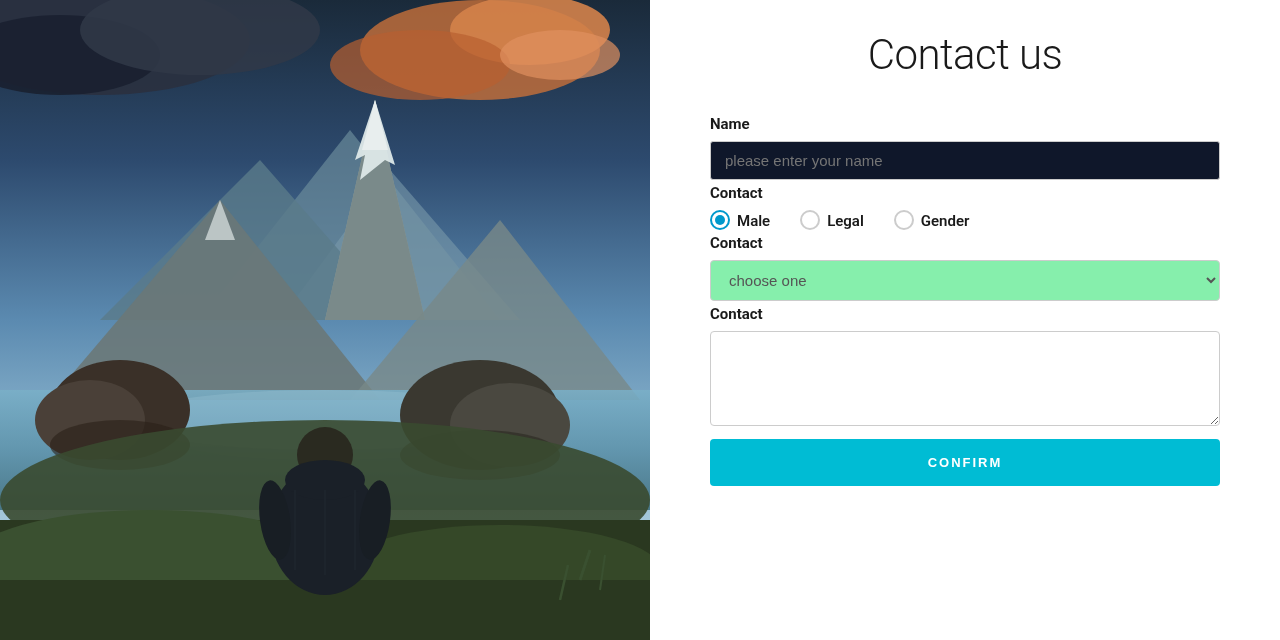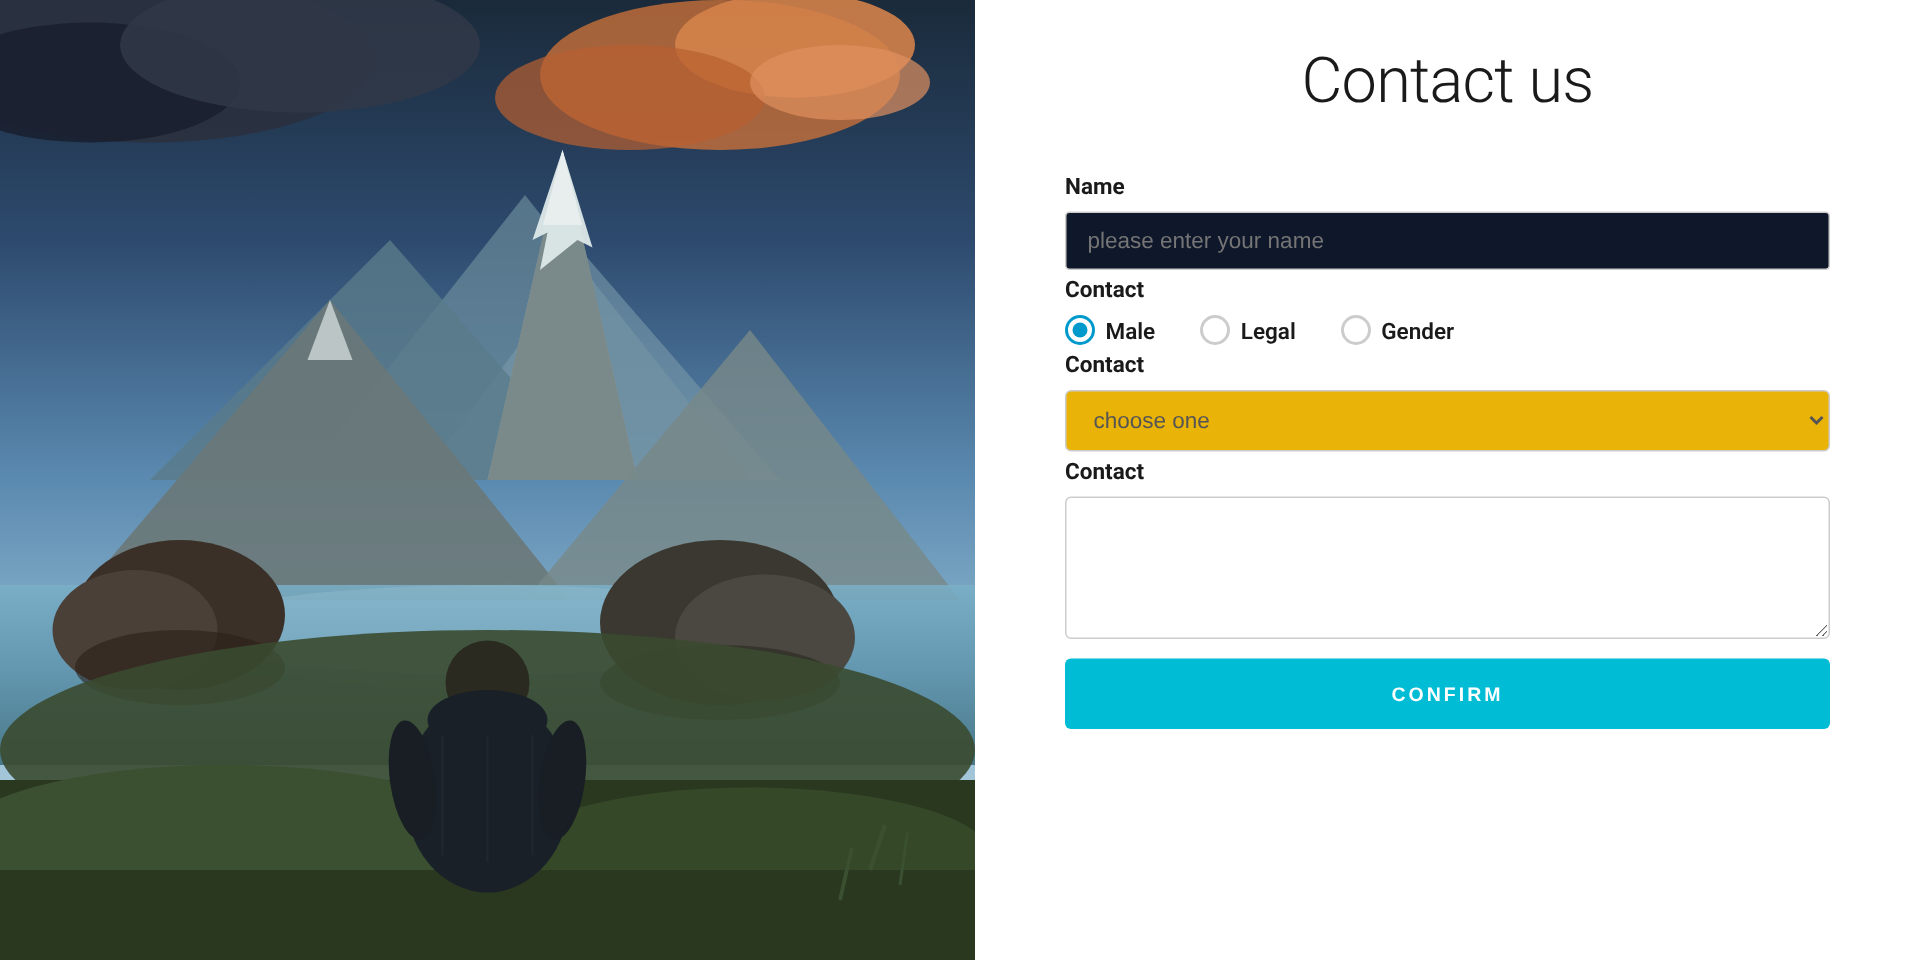--- a/index.html
+++ b/index.html
@@ -125,21 +125,21 @@
     }
 
     .form-select {
       width: 100%;
       padding: 10px 14px;
       border: 1.5px solid #ccc;
       border-radius: 4px;
       font-size: 15px;
       color: #555;
       outline: none;
-      background: #eab308;
+      background: #86efac;
       cursor: pointer;
       appearance: auto;
     }
 
     .form-textarea {
       width: 100%;
       padding: 10px 14px;
       border: 1.5px solid #ccc;
       border-radius: 4px;
       font-size: 15px;

